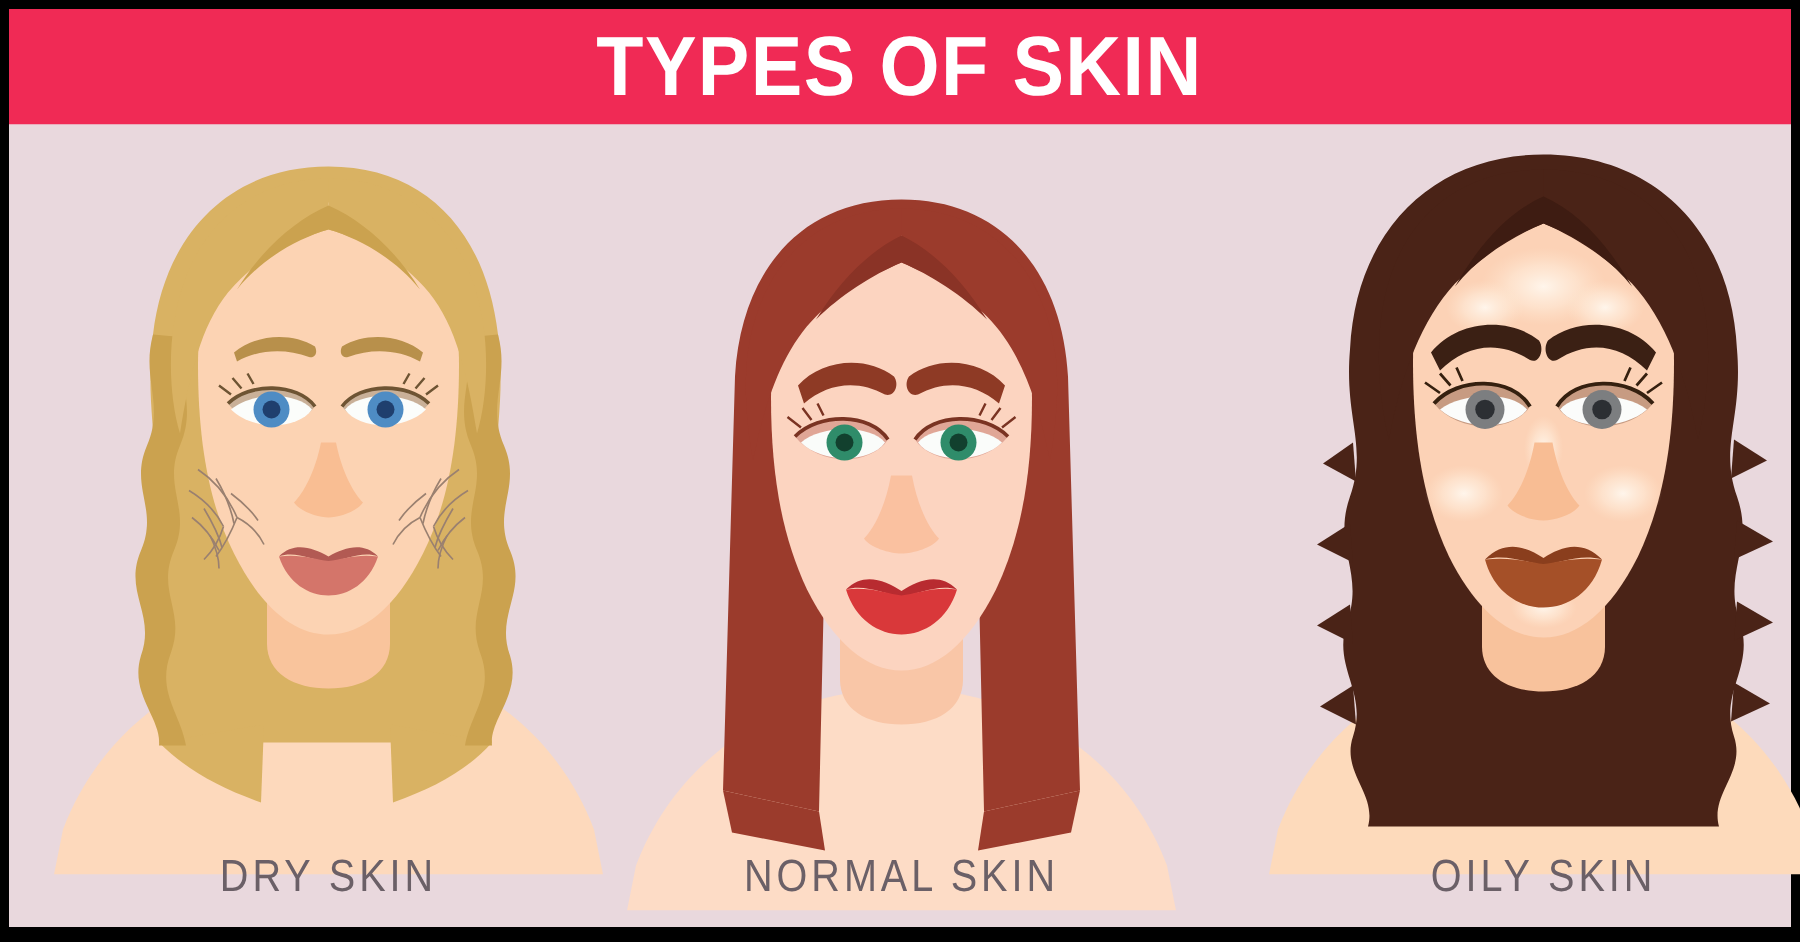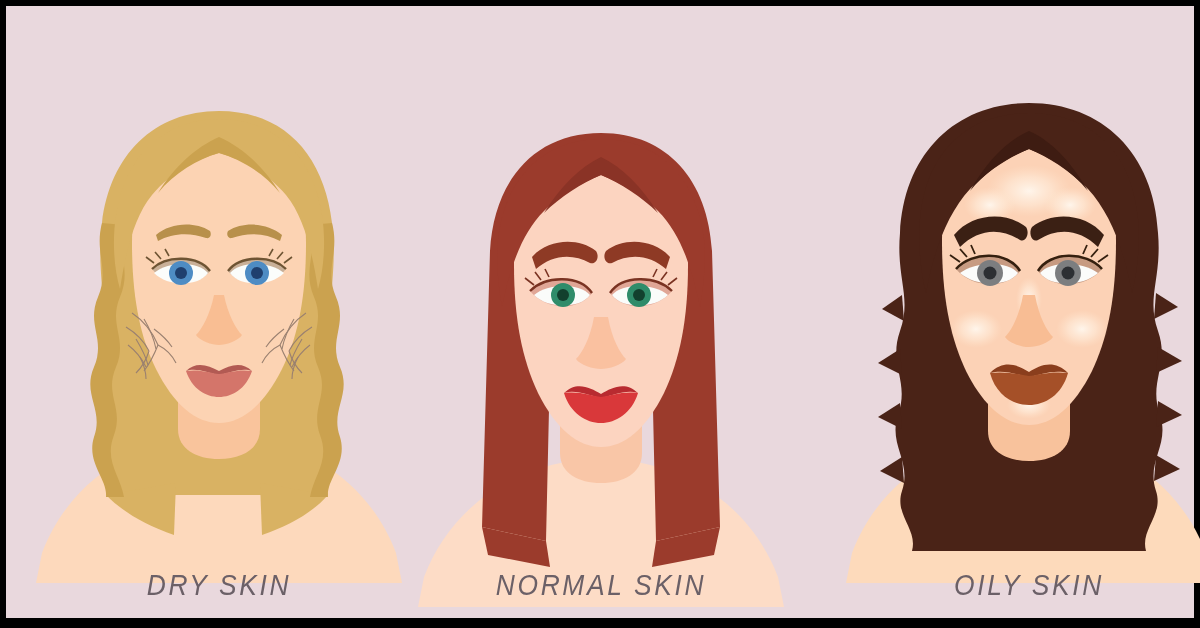--- a/index.html
+++ b/index.html
@@ -32,21 +32,20 @@
     font-size:56px;
     line-height:56px;
     letter-spacing:1px;
     transform:scaleX(0.92);
     white-space:nowrap;
     margin-top:-2px;
   }
   #stage{
     position:absolute;left:0;top:77px;right:0;bottom:0;
     background:#E9D8DD;
-    font-style:italic;
   }
   .panel{
     position:absolute;top:0;bottom:0;
     display:block;
   }
   .panel-fig{
     position:absolute;left:0;top:0;
     width:100%;
   }
   .panel-label{
@@ -66,20 +65,23 @@
   #p1{left:22px;width:382px;}
   #p2{left:404px;width:382px;margin-top:24px;}
   #p3{left:832px;width:382px;}
   svg{display:block;}
 </style>
 </head>
 <body>
 
 <div id="poster">
 
+  <div id="banner">
+    <div id="banner-title">TYPES OF SKIN</div>
+  </div>
 
   <div id="stage">
 
     <div class="panel" id="p1">
       <svg class="panel-fig" viewBox="0 0 382 500" width="382" height="500">
         <defs>
           <radialGradient id="shoulderFadeA" cx="50%" cy="20%" r="80%">
             <stop offset="0%" stop-color="#FDD9BC"></stop>
             <stop offset="100%" stop-color="#FDD9BC"></stop>
           </radialGradient>

